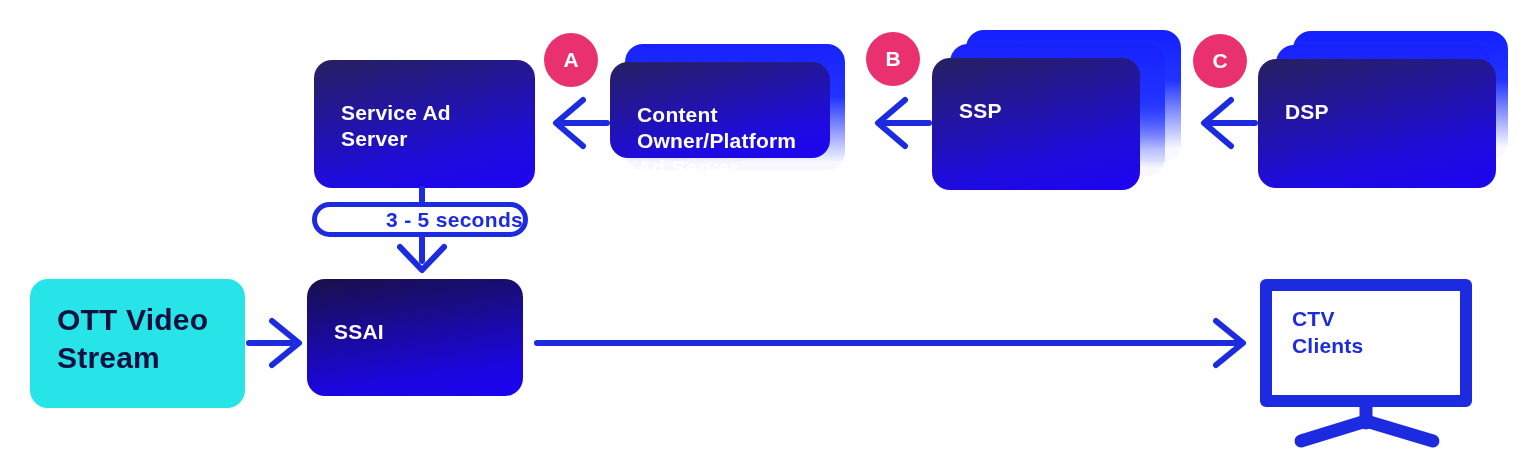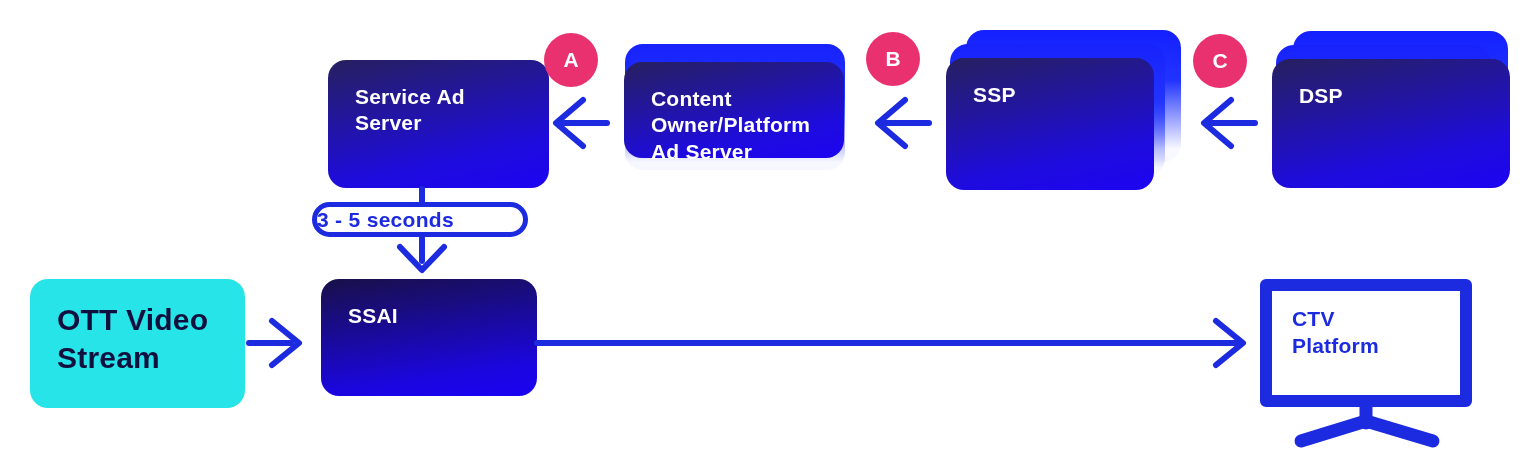--- a/index.html
+++ b/index.html
@@ -28,43 +28,42 @@
     fill: none; stroke: var(--blue-bright);
     stroke-width: 6; stroke-linecap: round; stroke-linejoin: round;
   }
   .stroke-thick {
     fill: none; stroke: var(--blue-bright);
     stroke-width: 13; stroke-linecap: round; stroke-linejoin: round;
   }
   .card {
     position: absolute; border-radius: 18px; color: var(--white);
     font-weight: 700; font-size: 21px; line-height: 1.25;
-    padding: 24px 24px 0 27px; letter-spacing: 0.2px;
+    padding: 40px 24px 0 27px; letter-spacing: 0.2px;
     background: linear-gradient(168deg, #27205f 0%, #1e0cdd 72%, #1d04f2 100%);
     z-index: 3;
-    margin-left: 14px;
   }
   .label { white-space: pre-line; }
   .stack-card {
     position: absolute; border-radius: 18px; z-index: 1;
     background: linear-gradient(180deg, #1722fa 0%, #2133ff 42%, rgba(90,110,255,0.05) 94%);
   }
   .stack-card.far {
     background: linear-gradient(180deg, #1420ff 0%, #2133ff 38%, rgba(90,110,255,0.04) 90%);
   }
   .badge {
     position: absolute; width: 54px; height: 54px; border-radius: 50%;
     background: var(--pink); color: var(--white); font-weight: 700; font-size: 21px;
     display: flex; align-items: center; justify-content: center; z-index: 6;
   }
   .pill {
     position: absolute; left: 312px; top: 202px; width: 216px; height: 35px;
     border: 5px solid var(--blue-bright); border-radius: 999px; background: #ffffff;
     color: var(--blue-bright); font-weight: 700; font-size: 21px;
-    display: flex; align-items: center; justify-content: flex-start; z-index: 6;
+    display: flex; align-items: center; justify-content: flex-end; z-index: 6;
     letter-spacing: 0.3px;
   }
   .node-ott {
     position: absolute; left: 30px; top: 279px; width: 215px; height: 129px;
     background: var(--cyan); border-radius: 18px; color: var(--navy-text);
     font-weight: 700; font-size: 30px; line-height: 1.25; padding: 22px 20px 0 27px;
     z-index: 3; letter-spacing: 0.2px;
   }
   .node-service { left: 314px; top: 60px; width: 221px; height: 128px; }
   .node-ssai {
@@ -169,16 +168,16 @@
     <div class="label">OTT Video
 Stream</div>
   </div>
 
   <div class="card node-ssai">
     <div class="label">SSAI</div>
   </div>
 
   <div class="tv">
     <div class="label">CTV
-Platform</div>
+Clients</div>
   </div>
 
 </div>
 
 </body></html>

